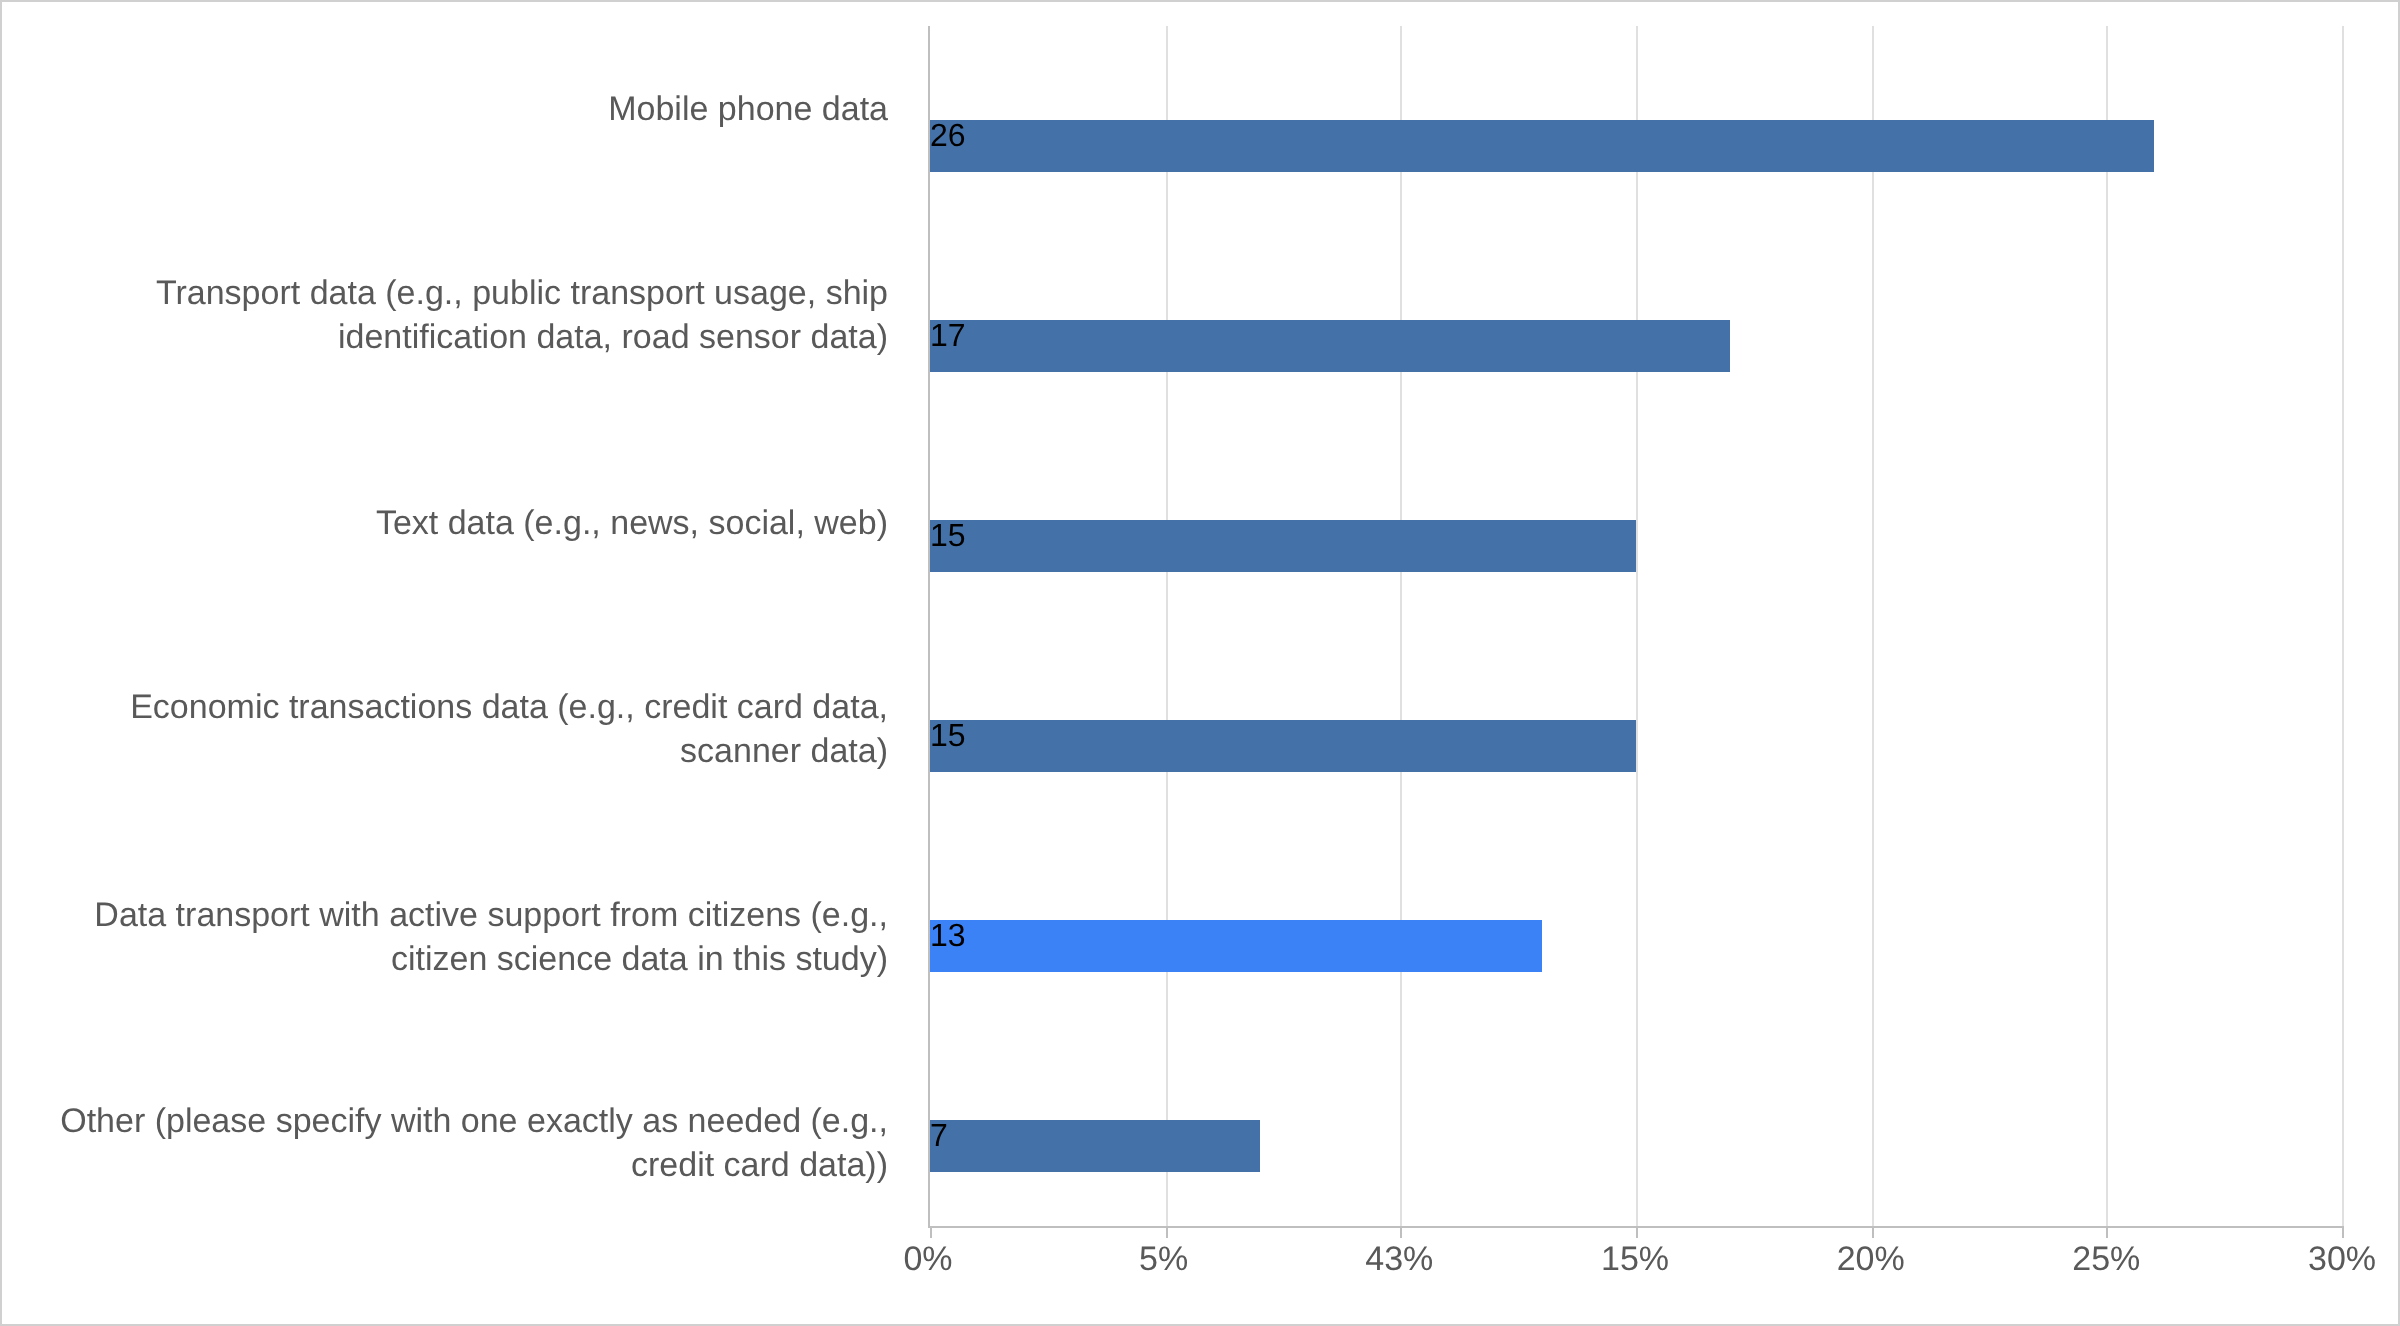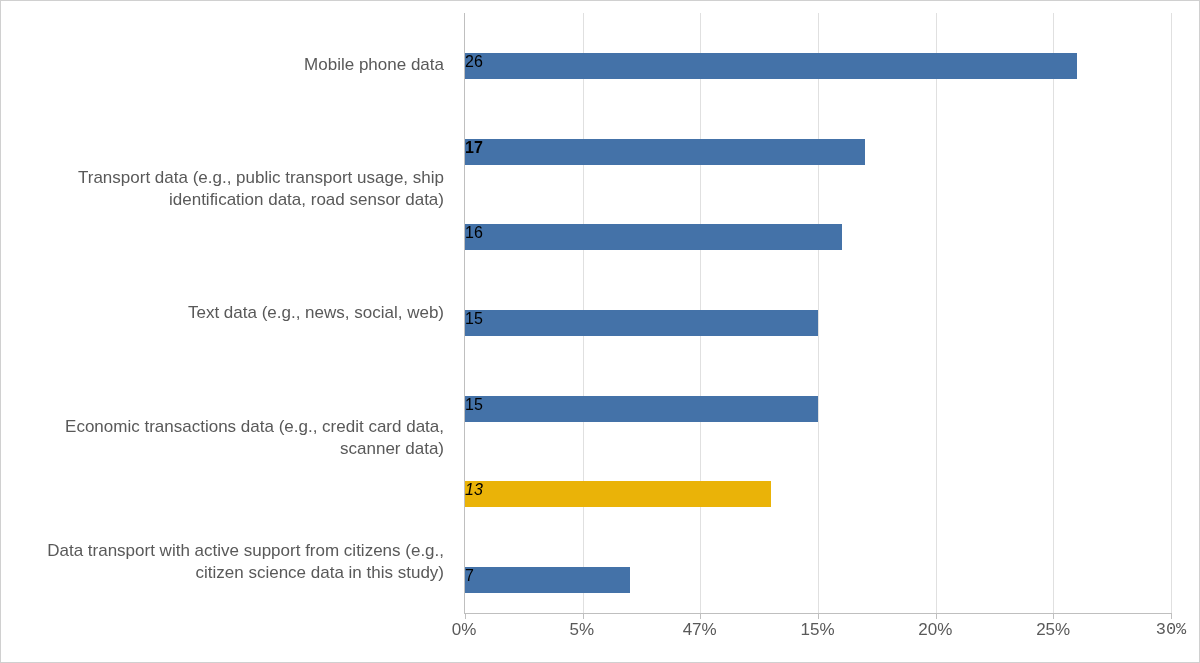--- a/index.html
+++ b/index.html
@@ -100,66 +100,64 @@
 <body>
 
 <div class="chart-container">
 
   <div class="labels">
       <div class="label-row">Mobile phone data</div>
       <div class="label-row">Transport data (e.g., public transport usage, ship identification data, road sensor data)</div>
       <div class="label-row">Text data (e.g., news, social, web)</div>
       <div class="label-row">Economic transactions data (e.g., credit card data, scanner data)</div>
       <div class="label-row">Data transport with active support from citizens (e.g., citizen science data in this study)</div>
+      <div class="label-row">Other (please specify with one exactly as needed (e.g., credit card data))</div>
     </div>
 
   <div class="plot-area">
     <div class="grid">
         <div class="grid-line" style="left: 16.6667%;"></div>
         <div class="grid-line" style="left: 33.3333%;"></div>
         <div class="grid-line" style="left: 50%;"></div>
         <div class="grid-line" style="left: 66.6667%;"></div>
         <div class="grid-line" style="left: 83.3333%;"></div>
         <div class="grid-line" style="left: 100%;"></div>
       </div>
     <div class="rows">
         <div class="row">
           <div class="bar" style="width: 86.6667%; background: rgb(68, 114, 168);">26</div>
         </div>
         <div class="row">
-          <div class="bar" style="width: 56.6667%; background: rgb(68, 114, 168); font-weight: bold;">17</div>
-        </div>
-        <div class="row">
-          <div class="bar" style="width: 53.3333%; background: rgb(68, 114, 168);">16</div>
+          <div class="bar" style="width: 56.6667%; background: rgb(68, 114, 168);">17</div>
         </div>
         <div class="row">
           <div class="bar" style="width: 50%; background: rgb(68, 114, 168);">15</div>
         </div>
         <div class="row">
           <div class="bar" style="width: 50%; background: rgb(68, 114, 168);">15</div>
         </div>
         <div class="row">
-          <div class="bar" style="width: 43.3333%; background: #eab308; font-style: italic;">13</div>
+          <div class="bar" style="width: 43.3333%; background: #3b82f6;">13</div>
         </div>
         <div class="row">
           <div class="bar" style="width: 23.3333%; background: rgb(68, 114, 168);">7</div>
         </div>
       </div>
   <div class="tick-mark" style="left: 0%;"></div>
       <div class="tick-mark" style="left: 16.6667%;"></div>
       <div class="tick-mark" style="left: 33.3333%;"></div>
       <div class="tick-mark" style="left: 50%;"></div>
       <div class="tick-mark" style="left: 66.6667%;"></div>
       <div class="tick-mark" style="left: 83.3333%;"></div>
       <div class="tick-mark" style="left: 100%;"></div>
     </div>
 
   <div class="x-axis">
       <div class="x-tick" style="left: 0%;">0%</div>
       <div class="x-tick" style="left: 16.6667%;">5%</div>
-      <div class="x-tick" style="left: 33.3333%;">47%</div>
+      <div class="x-tick" style="left: 33.3333%;">43%</div>
       <div class="x-tick" style="left: 50%;">15%</div>
       <div class="x-tick" style="left: 66.6667%;">20%</div>
       <div class="x-tick" style="left: 83.3333%;">25%</div>
-      <div class="x-tick" style="left: 100%; font-family: Liberation Mono, monospace;">30%</div>
+      <div class="x-tick" style="left: 100%;">30%</div>
     </div>
 
 </div>
 
 </body></html>

